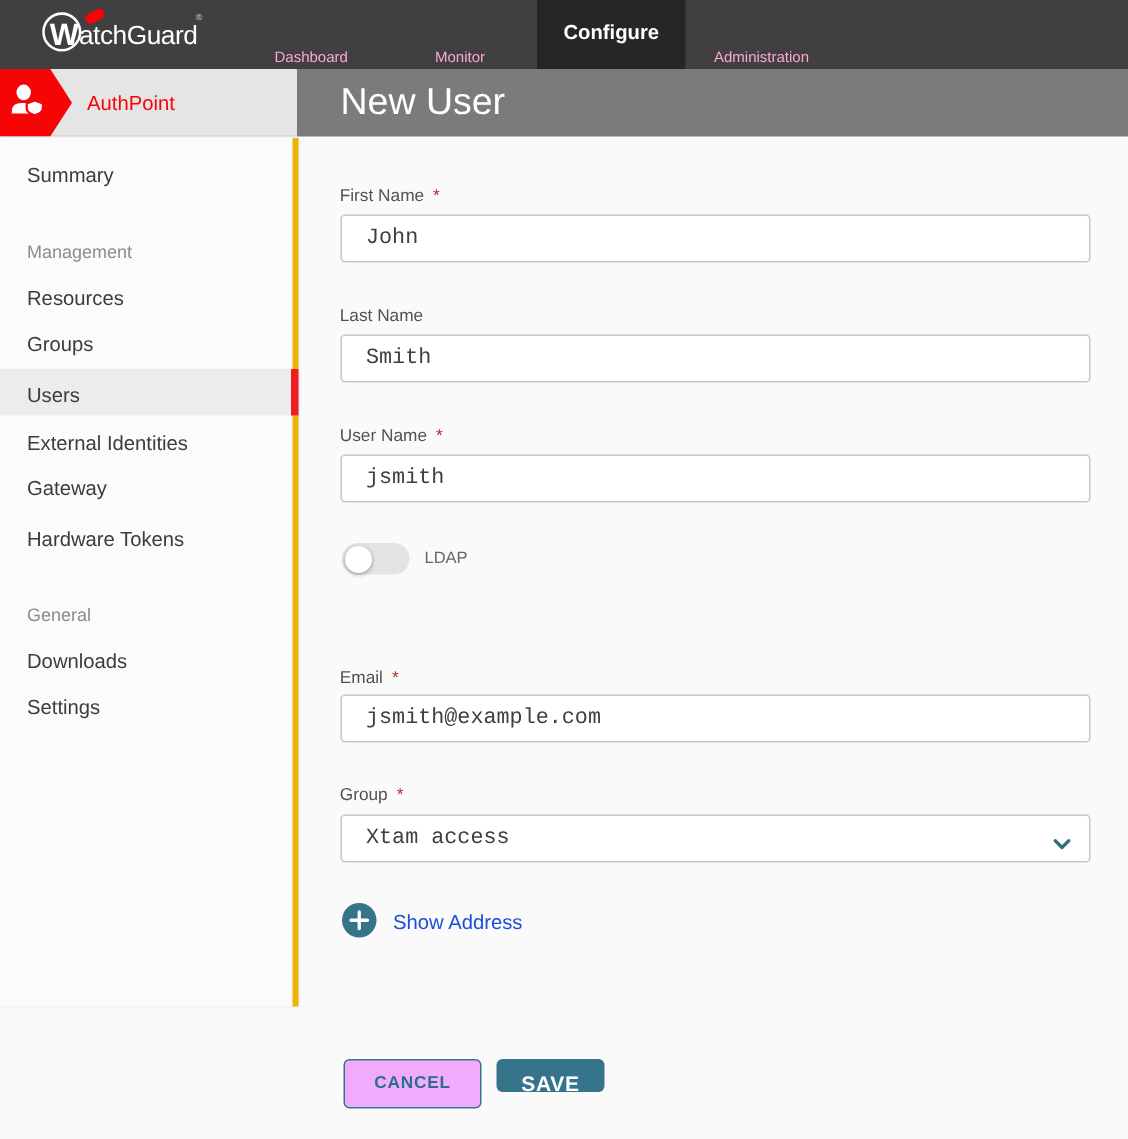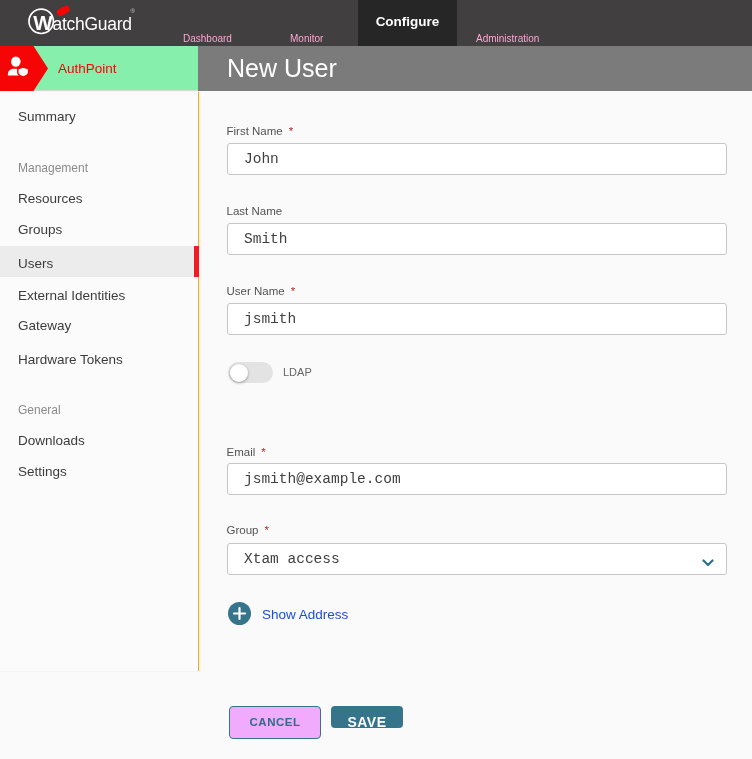--- a/index.html
+++ b/index.html
@@ -5,25 +5,25 @@
 * { margin:0; padding:0; box-sizing:border-box; }
 html,body { width:752px; height:759px; }
 body { font-family:"Liberation Sans",sans-serif; background:#fafafa; position:relative; overflow:hidden; }
 
 
 #navbar { position:absolute; top:0; left:0; width:752px; height:46px; background:#413f3f; }
 .navitem { position:absolute; top:16px; height:46px; line-height:46px; font-size:10px; color:#f9a8d4; }
 #nav-config { position:absolute; top:0; left:358px; width:99px; height:46px; background:#262626; color:#ffffff; font-weight:bold; font-size:13.5px; text-align:center; line-height:44px; }
 
 
-#apheader { position:absolute; top:46px; left:0; width:198px; height:45px; background:#86efac; border-bottom:1px solid #d9d9d9; }
+#apheader { position:absolute; top:46px; left:0; width:198px; height:45px; background:#e5e5e5; border-bottom:1px solid #d9d9d9; }
 #aptext { position:absolute; top:0; left:58px; height:45px; line-height:45px; font-size:13.5px; color:#f50505; }
 
 
-#sidebar { position:absolute; top:92px; left:0; width:199px; height:579px; background:#fbfbfb; border-right:1px solid #eab308; box-shadow:1px 0 2px rgba(0,0,0,0.08); }
+#sidebar { position:absolute; top:92px; left:0; width:199px; height:579px; background:#fbfbfb; border-right:4px solid #eab308; box-shadow:1px 0 2px rgba(0,0,0,0.08); }
 .mi { position:absolute; left:18px; font-size:13.5px; color:#3c3c3c; line-height:20px; }
 .sec { position:absolute; left:18px; font-size:12px; color:#8b8b8b; line-height:16px; }
 #users-row { position:absolute; top:154px; left:0; width:199px; height:31px; background:#ececec; }
 #users-red { position:absolute; top:154px; left:194px; width:5px; height:31px; background:#ee1c23; }
 
 
 #nubar { position:absolute; top:46px; left:198px; width:554px; height:45px; background:#7b7b7b; }
 #nutext { position:absolute; left:29px; top:0; height:45px; line-height:45px; font-size:25px; color:#ffffff; }
 
 

